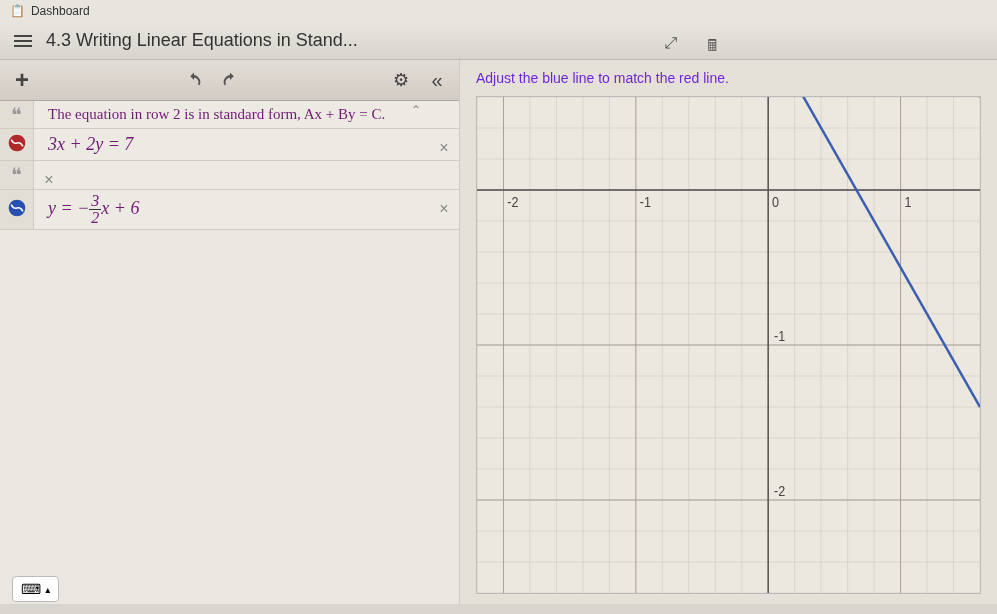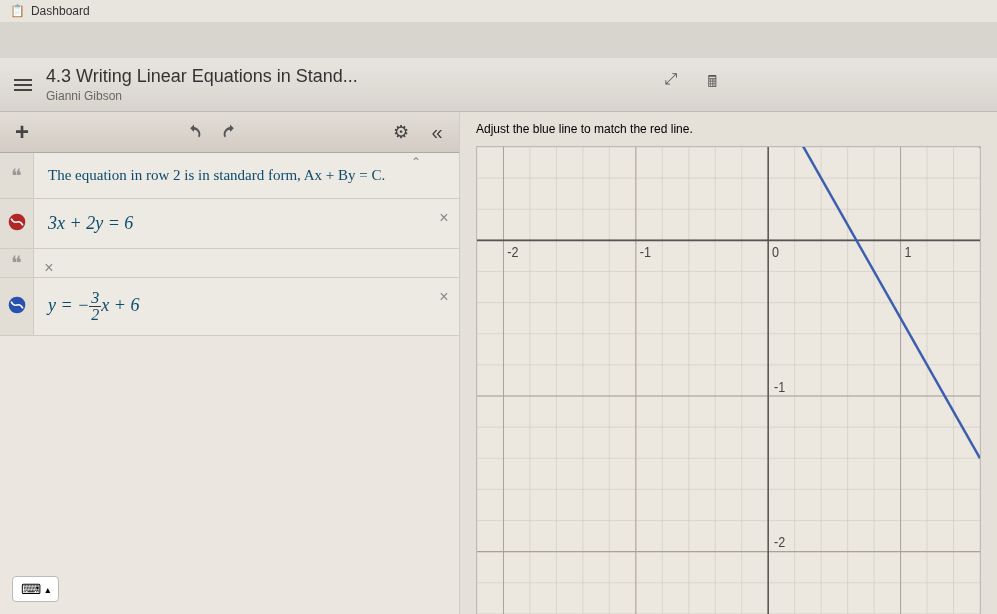--- a/index.html
+++ b/index.html
@@ -20,21 +20,20 @@
       align-items: center;
       gap: 6px;
     }
     .header {
       background: linear-gradient(#e8e5e0, #d8d4cd);
       padding: 8px 14px;
       border-bottom: 1px solid #bbb;
       display: flex;
       align-items: center;
       position: relative;
-      margin-top: 36px;
     }
     .hamburger {
       display: flex;
       flex-direction: column;
       gap: 3px;
       margin-right: 14px;
       cursor: pointer;
     }
     .hamburger span { width: 18px; height: 2px; background: #444; }
     .header-text { flex: 1; }
@@ -91,23 +90,23 @@
       display: flex;
       align-items: center;
       justify-content: center;
       font-size: 14px;
       color: #888;
       border-right: 1px solid #d0ccc4;
     }
     .row-icon svg { width: 20px; height: 20px; }
     .row-content {
       flex: 1;
-      padding: 12px 14px;
+      padding: 3px 14px;
       font-size: 15px;
-      color: #0c4a6e;
+      color: #701a75;
       line-height: 1.4;
       font-family: Georgia, serif;
     }
     .math {
       font-family: 'Times New Roman', serif;
       font-style: italic;
       font-size: 18px;
     }
     .row-close {
       width: 30px;
@@ -141,22 +140,22 @@
       gap: 4px;
     }
     .right-panel {
       flex: 1;
       background: #e5e0d8;
       padding: 10px 16px;
       display: flex;
       flex-direction: column;
     }
     .instruction {
-      font-size: 12px;
-      color: #000000;
+      font-size: 14px;
+      color: #6d28d9;
       margin-bottom: 10px;
     }
     .graph-container {
       flex: 1;
       position: relative;
       background: #ece8e0;
       border: 1px solid #bbb;
       overflow: hidden;
     }
     .quote-icon { font-size: 20px; color: #999; }
@@ -179,21 +178,20 @@
 </div>
 
 <div class="header">
   <div class="hamburger">
     <span></span>
       <span></span>
       <span></span>
   </div>
   <div class="header-text">
     <div class="assignment-title">4.3 Writing Linear Equations in Stand...</div>
-    <div class="student-name">Gianni Gibson</div>
   </div>
   <div class="header-icons">
     <span>⤢</span>
     <span>🖩</span>
   </div>
 </div>
 
 <div class="main">
   <div class="left-panel">
     <div class="toolbar">
@@ -225,21 +223,21 @@
 
       <div class="row">
         <div class="row-handle">
           <span class="row-icon">
             <svg viewBox="0 0 24 24">
                 <circle cx="12" cy="12" r="10" fill="#b02828"></circle>
                 <path d="M5 8 C10 18, 14 6, 19 16" stroke="#fff" stroke-width="2" fill="none"></path>
               </svg>
           </span>
         </div>
-        <div class="row-content math">3x + 2y = 6</div>
+        <div class="row-content math">3x + 2y = 7</div>
         <div class="row-close">×</div>
       </div>
 
       <div class="row">
         <div class="row-handle">
             <span class="quote-icon">❝</span>
           </div>
         <div class="row-close">×</div>
       </div>
 

